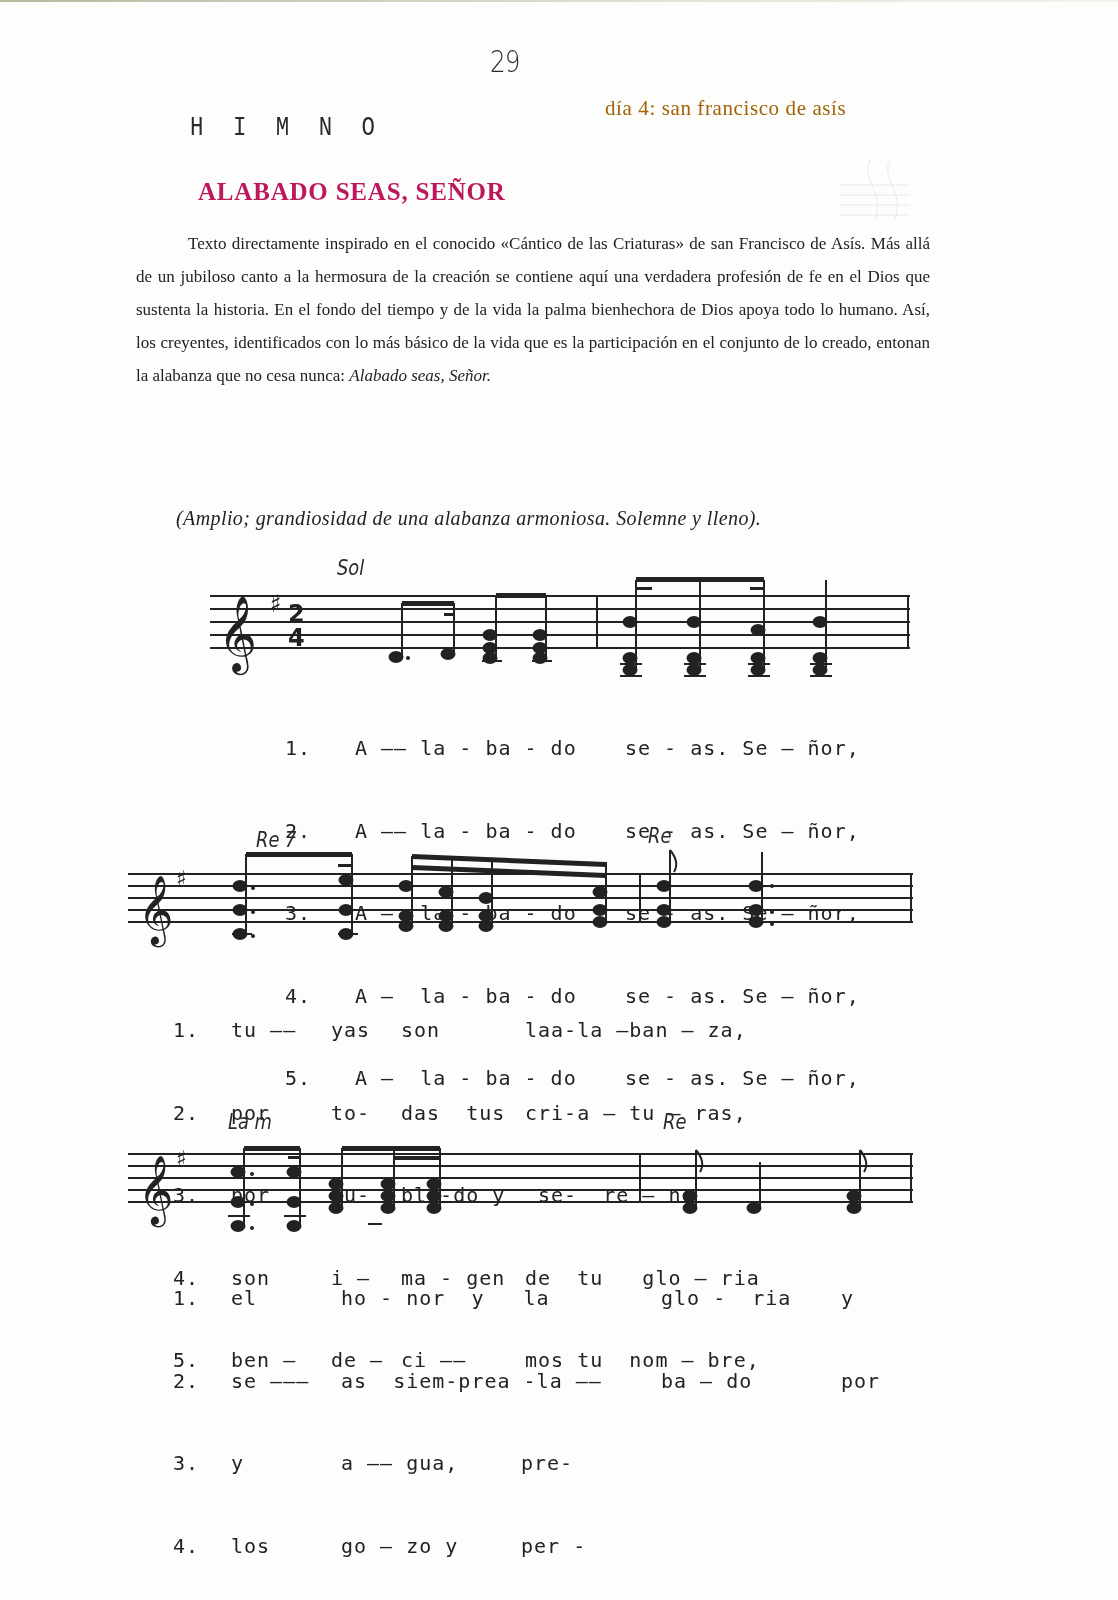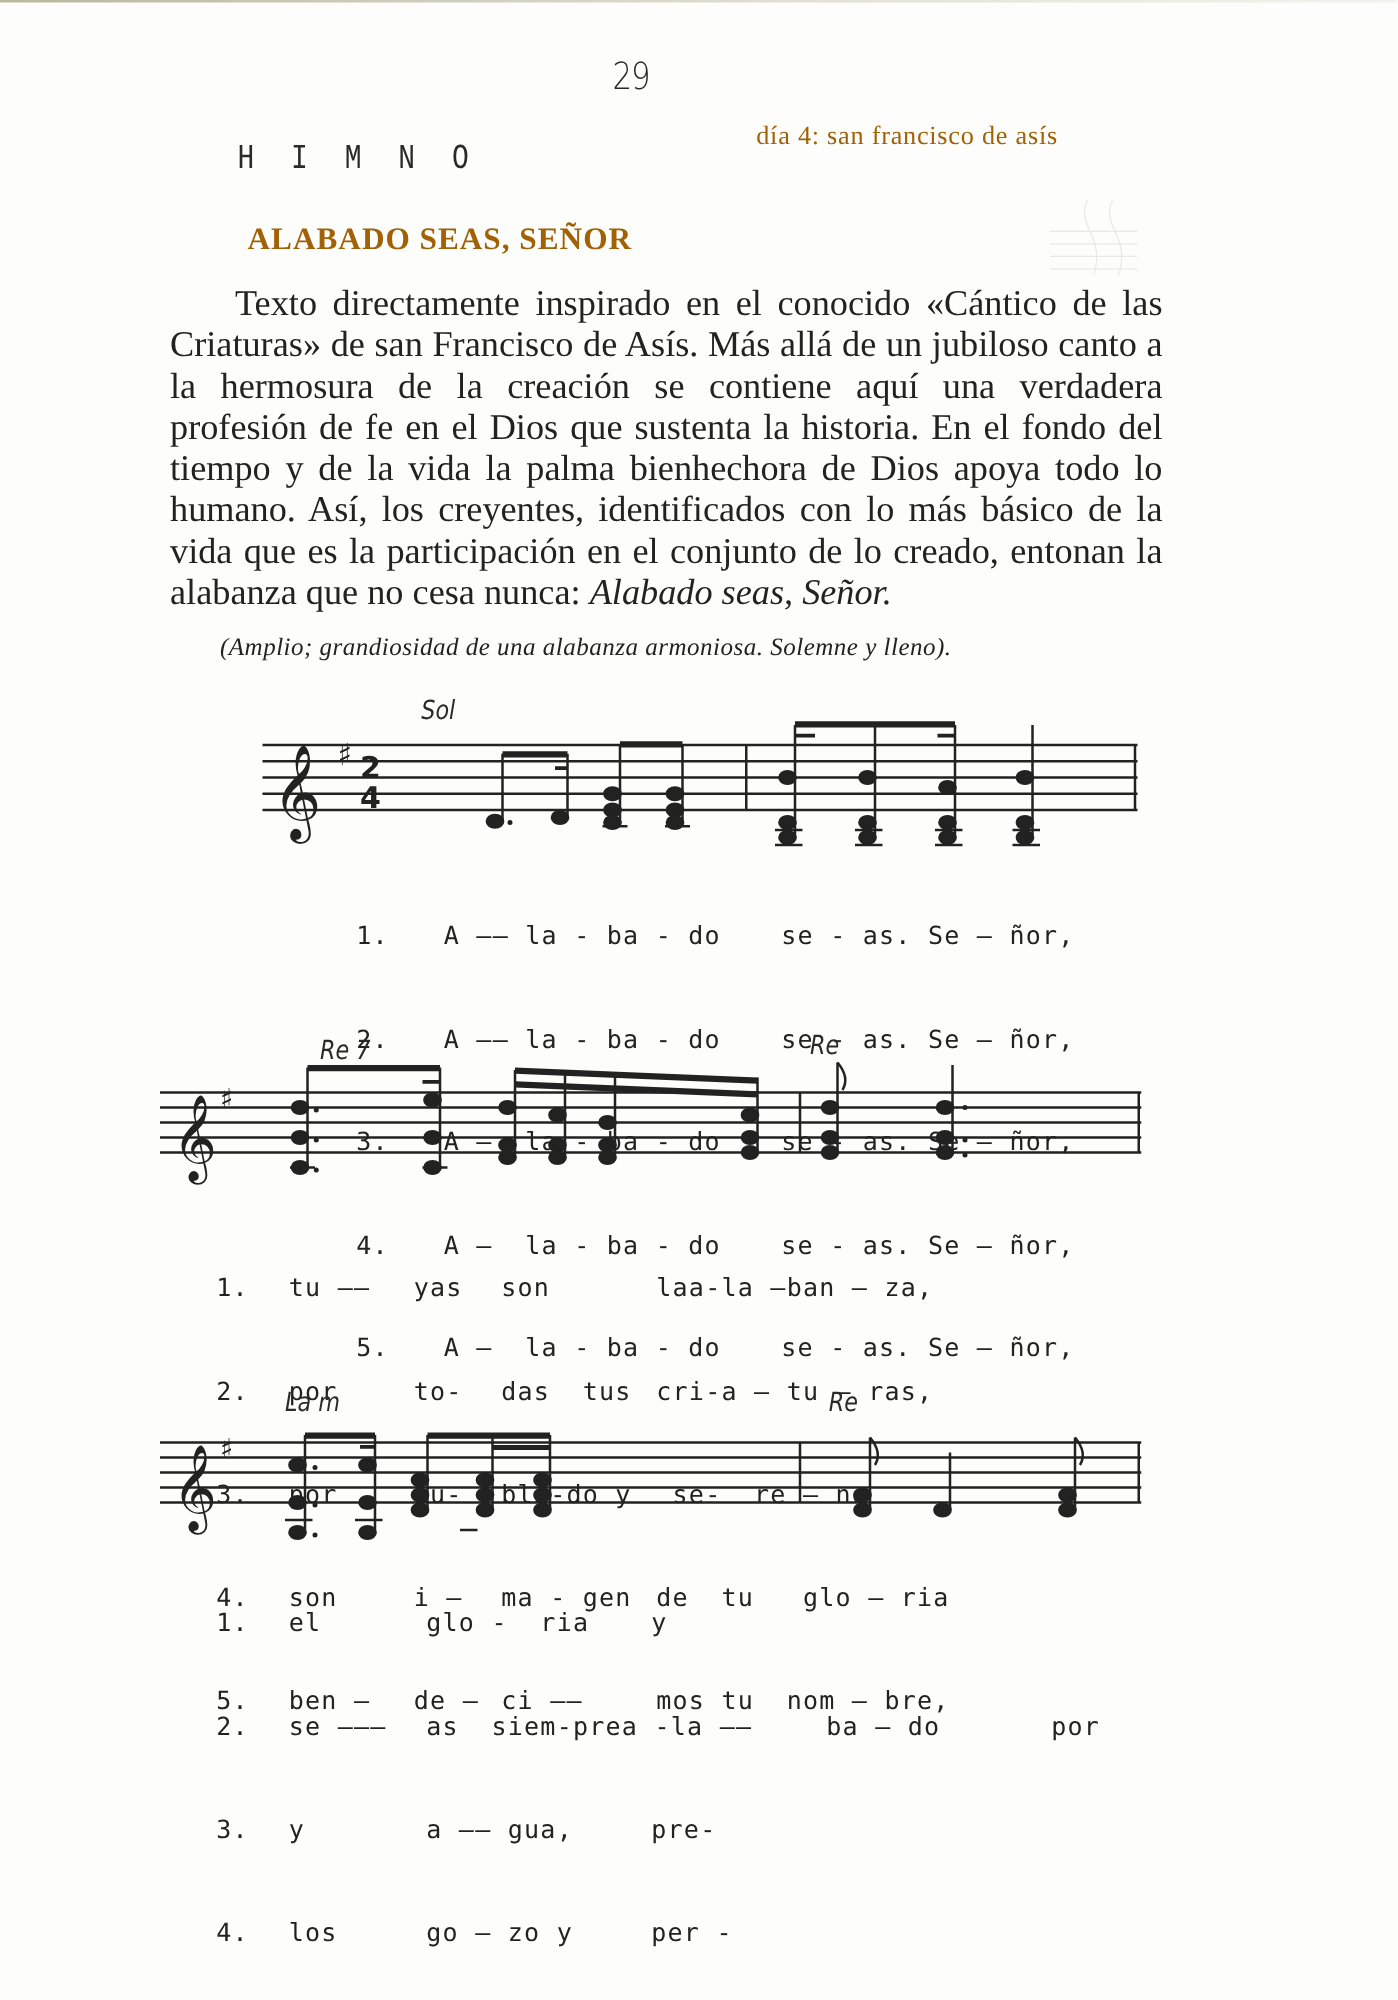--- a/index.html
+++ b/index.html
@@ -6,22 +6,22 @@
   body {
     width: 1118px; height: 1600px; position: relative; overflow: hidden;
     background: #fdfdfb; color: #1c1c1c;
     font-family: "Liberation Serif", serif;
   }
   .topline { position: absolute; left: 0; top: 0; width: 1118px; height: 2px; background: linear-gradient(90deg,#b9b9a0,#e2e2d6 60%,#f3f3ee); }
   .abs { position: absolute; }
   .page-number { left: 490px; top: 44px; font-family: "DejaVu Sans", sans-serif; font-weight: 200; font-size: 30px; letter-spacing: -1px; transform: scaleX(0.82); transform-origin: left; color: #2a2a2a; }
   .running-head { left: 605px; top: 96px; font-size: 21px; letter-spacing: 0.6px; color: #a16207; }
   .section-label { left: 190px; top: 112px; font-family: "Liberation Mono", monospace; font-size: 28px; letter-spacing: 10px; transform: scaleX(0.8); transform-origin: left; color: #2a2a2a; }
-  .title { left: 198px; top: 178px; font-weight: bold; font-size: 25px; letter-spacing: 0.8px; color: #a16207; }
-  .intro { left: 136px; top: 227px; width: 794px; font-size: 29px; line-height: 33px; text-align: justify; color: #222; }
+  .title { left: 198px; top: 178px; font-weight: bold; font-size: 25px; letter-spacing: 0.8px; color: #be185d; }
+  .intro { left: 136px; top: 227px; width: 794px; font-size: 17px; line-height: 33px; text-align: justify; color: #222; }
   .intro .indent { display: inline-block; width: 52px; }
   .intro em { font-style: italic; }
   .tempo { left: 176px; top: 507px; font-style: italic; font-size: 20px; letter-spacing: 0.4px; color: #222; }
   .chord { font-family: "DejaVu Sans", sans-serif; font-style: italic; font-size: 21px; font-weight: 200; color: #2a2a2a; transform: scaleX(0.85); transform-origin: left; }
   .lyrics { font-family: "DejaVu Sans Mono", monospace; font-size: 20px; color: #222; letter-spacing: 1px; white-space: pre; line-height: 27.5px; }
   .lyrics .row { display: flex; }
   .lyrics .cell { display: inline-block; }
   svg.staff { position: absolute; overflow: visible; }
   .ghost { position:absolute; left: 840px; top: 150px; width: 70px; height: 75px; opacity: 0.12; }
 </style>
@@ -250,18 +250,18 @@
     <ellipse cx="626" cy="76" rx="6.5" ry="5"></ellipse>
       <line x1="632" y1="76" x2="632" y2="30"></line>
     <ellipse cx="726" cy="64" rx="6.5" ry="5"></ellipse>
       <ellipse cx="726" cy="76" rx="6.5" ry="5"></ellipse>
     <line x1="732" y1="76" x2="732" y2="18"></line>
       <path d="M732 18 Q742 30 736 40" fill="none"></path>
   </g>
 </svg>
 
 <div class="abs lyrics" style="left:173px; top:1230px;">
-  <div class="row"><span class="cell" style="width:58px">1.</span><span class="cell" style="width:110px">el     </span><span class="cell" style="width:180px">glo -  ria</span><span class="cell">y</span></div>
+  <div class="row"><span class="cell" style="width:58px">1.</span><span class="cell" style="width:110px">el     </span><span class="cell" style="width:320px">ho - nor  y   la</span><span class="cell" style="width:180px">glo -  ria</span><span class="cell">y</span></div>
   <div class="row"><span class="cell" style="width:58px">2.</span><span class="cell" style="width:110px">se ——— </span><span class="cell" style="width:320px">as  siem-prea -la ——</span><span class="cell" style="width:180px">ba — do</span><span class="cell">por</span></div>
   <div class="row"><span class="cell" style="width:58px">3.</span><span class="cell" style="width:110px">y      </span><span class="cell" style="width:180px">a —— gua,</span><span class="cell">pre-</span></div>
   <div class="row"><span class="cell" style="width:58px">4.</span><span class="cell" style="width:110px">los    </span><span class="cell" style="width:180px">go — zo y</span><span class="cell">per -</span></div>
   
 </div>
 
 </body></html>

